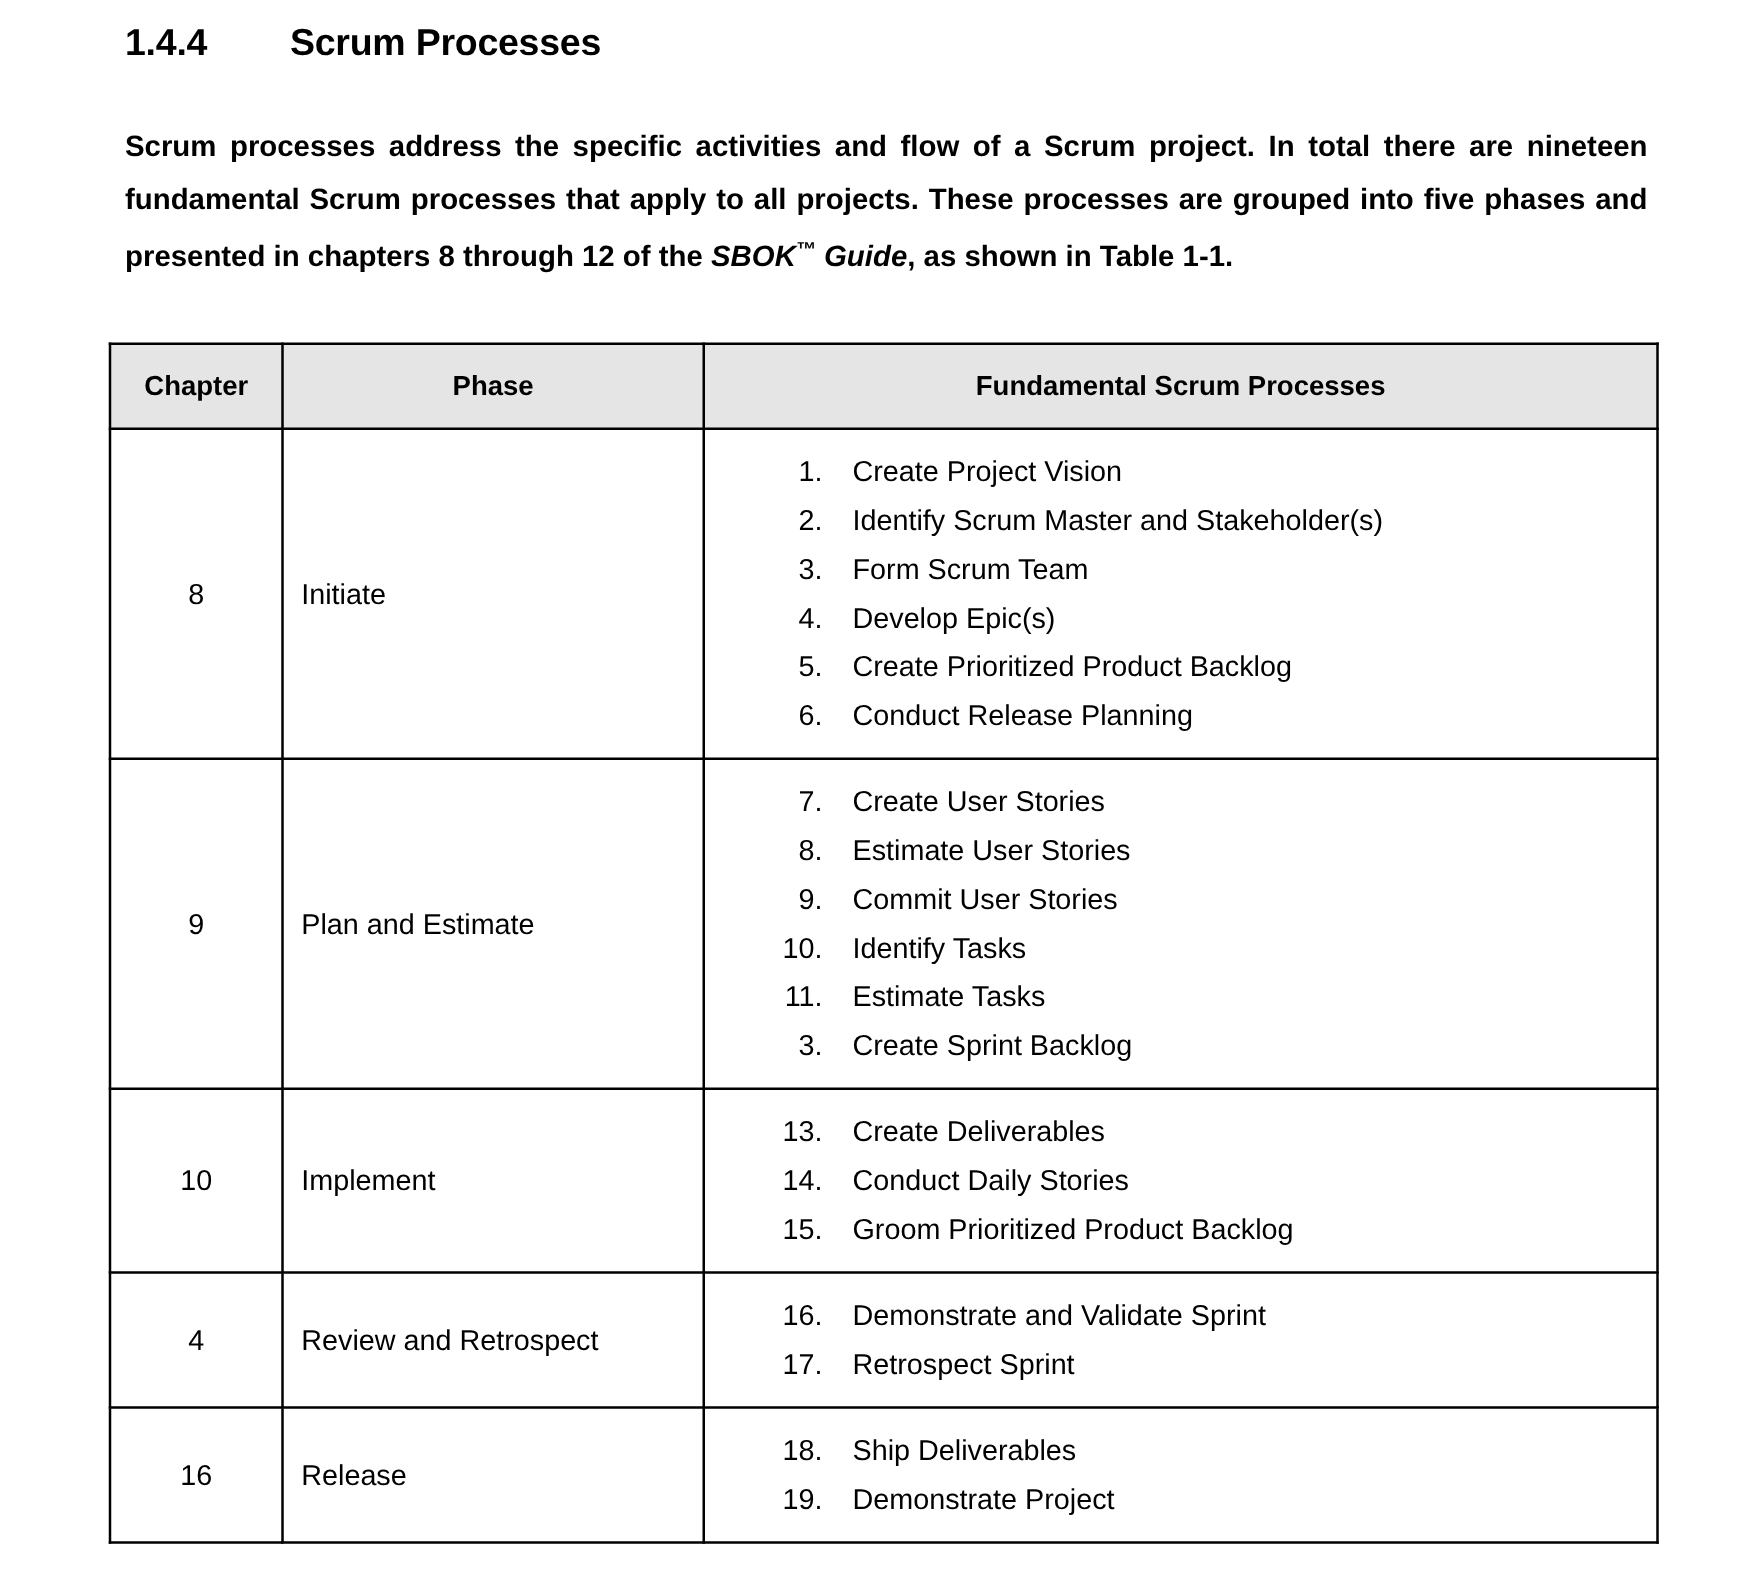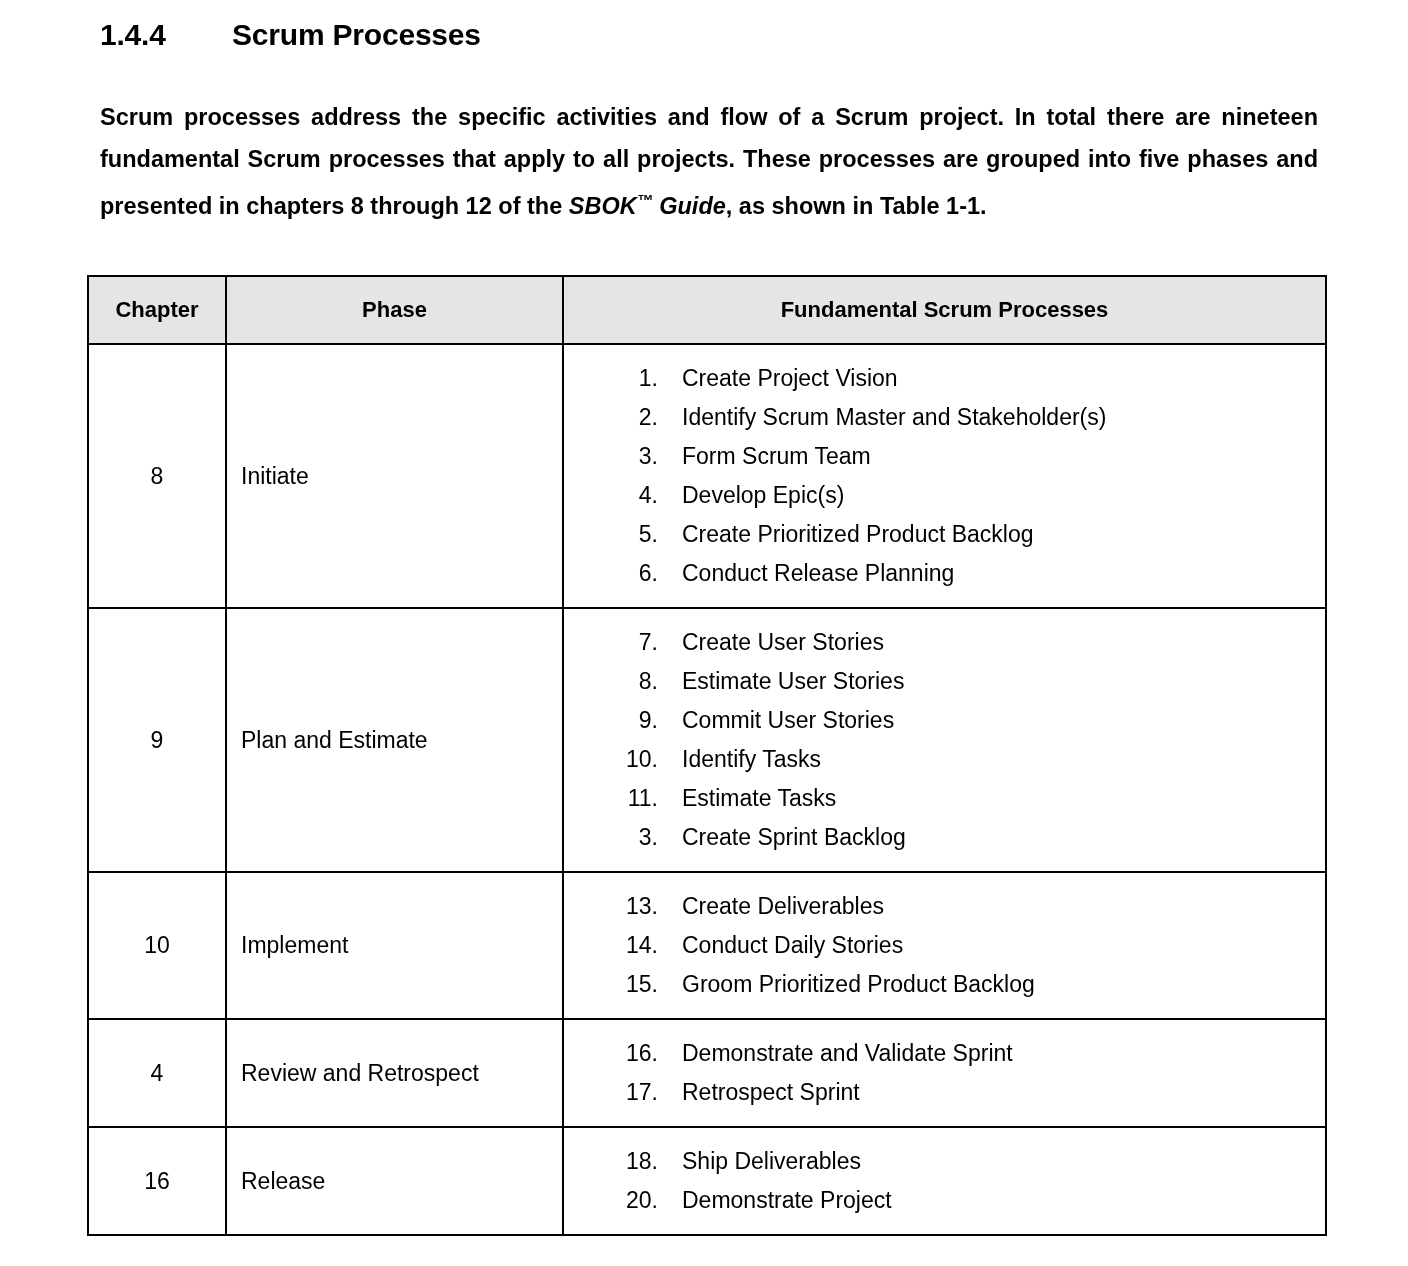--- a/index.html
+++ b/index.html
@@ -254,21 +254,21 @@
           <tr>
             <td class="cell-chapter">16</td>
             <td class="cell-phase">Release</td>
             <td class="cell-proc">
               <ol class="proc-list">
                 <li>
                   <span class="num">18.</span>
                   <span class="txt">Ship Deliverables</span>
                 </li>
                 <li>
-                  <span class="num">20.</span>
+                  <span class="num">19.</span>
                   <span class="txt">Demonstrate Project</span>
                 </li>
               </ol>
             </td>
           </tr>
         </tbody>
     </table>
   </div>
 
 </div>

